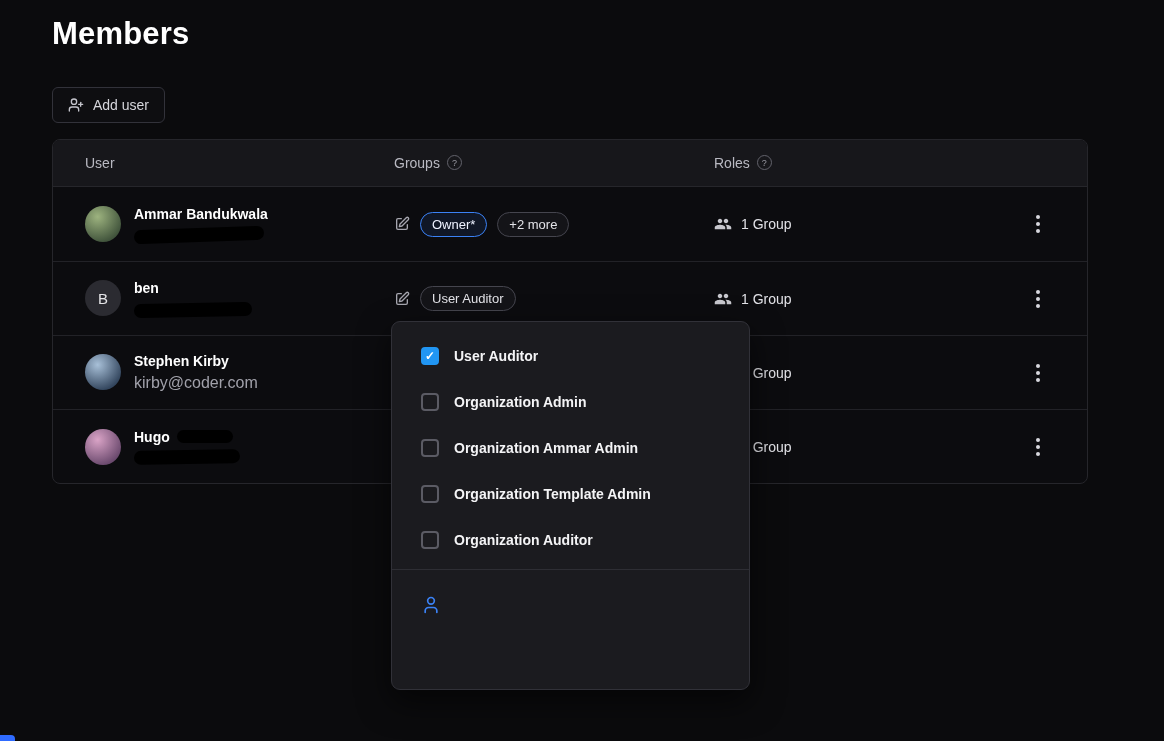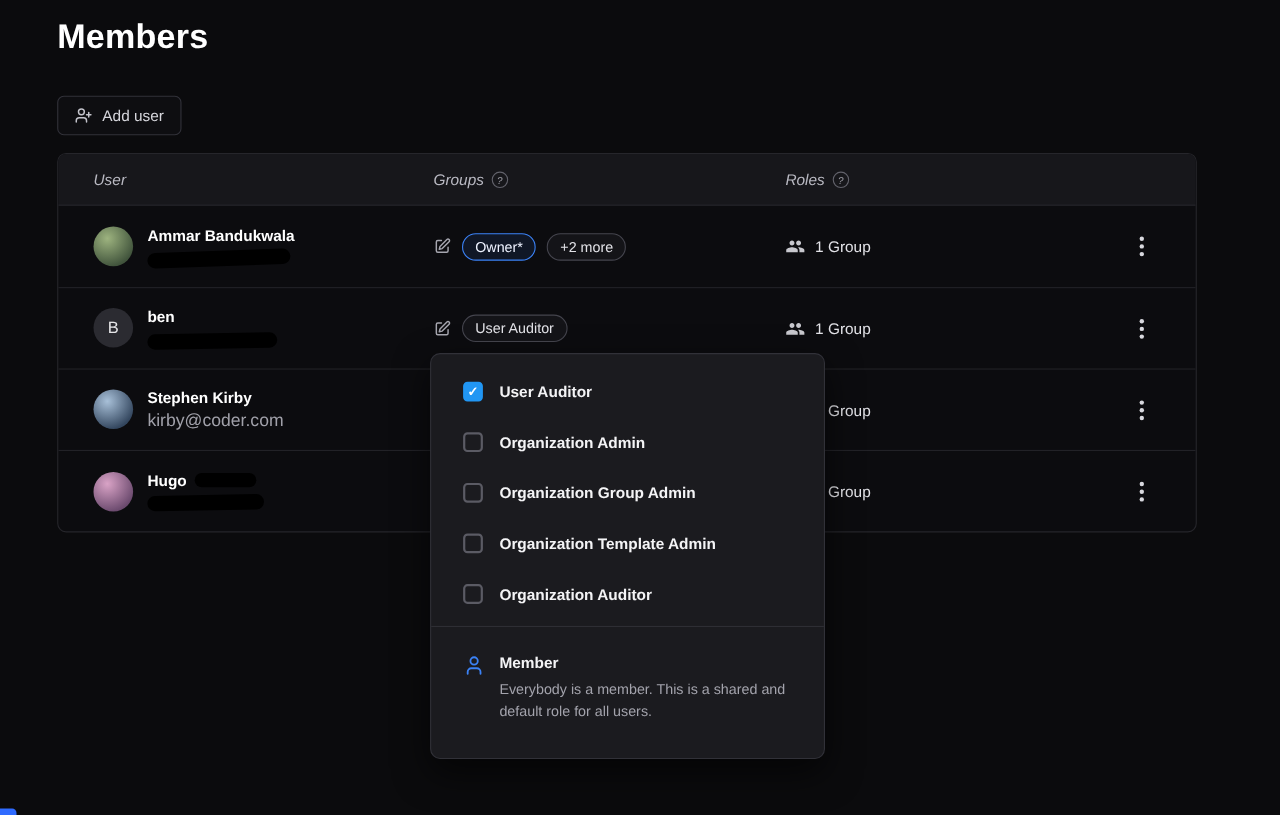--- a/index.html
+++ b/index.html
@@ -42,21 +42,21 @@
   
   .members-table {
     position: absolute; left: 52px; top: 139px; width: 1036px;
     border: 1px solid #26262b; border-radius: 8px; background: #0c0c0f; overflow: hidden;
   }
   .thead, .row { display: grid; grid-template-columns: 341px 320px 1fr 80px; align-items: center; }
   .thead {
     height: 47px; background: #17171b; border-bottom: 1px solid #26262b;
     color: #b9b9c2; font-size: 14px; font-weight: 500;
   }
-  .th { display: flex; align-items: flex-end; gap: 7px; font-style: italic; }
+  .th { display: flex; align-items: flex-start; gap: 7px; }
   .th-user { padding-left: 32px; }
   .help {
     width: 15px; height: 15px; border-radius: 50%; border: 1px solid #62626b;
     color: #9a9aa3; font-size: 9px; display: inline-flex; align-items: center; justify-content: center;
     cursor: default;
   }
   .help::after { content: "?"; }
 
   .row { height: 74px; }
   .row + .row { border-top: 1px solid #222227; }
@@ -293,39 +293,35 @@
     <label class="option">
       <span class="checkbox checked"></span>
       <span class="option-label">User Auditor</span>
     </label>
     <label class="option">
       <span class="checkbox"></span>
       <span class="option-label">Organization Admin</span>
     </label>
     <label class="option">
       <span class="checkbox"></span>
-      <span class="option-label">Organization Group Admin</span>
+      <span class="option-label">Organization Ammar Admin</span>
     </label>
     <label class="option">
       <span class="checkbox"></span>
       <span class="option-label">Organization Template Admin</span>
     </label>
     <label class="option">
       <span class="checkbox"></span>
       <span class="option-label">Organization Auditor</span>
     </label>
   </div>
   <div class="popover-divider"></div>
   <div class="popover-footer">
     <span class="member-icon">
       <svg width="20" height="20" viewBox="0 0 24 24" fill="none" stroke="currentColor" stroke-width="2" stroke-linecap="round" stroke-linejoin="round">
           <path d="M19 21v-2a4 4 0 0 0-4-4H9a4 4 0 0 0-4 4v2"></path>
           <circle cx="12" cy="7" r="4"></circle>
         </svg>
     </span>
-    <div>
-      <div class="member-title">Member</div>
-      <div class="member-desc">Everybody is a member. This is a shared and default role for all users.</div>
-    </div>
   </div>
 </div>
 
 <button class="dev-badge"></button>
 
 </body></html>

